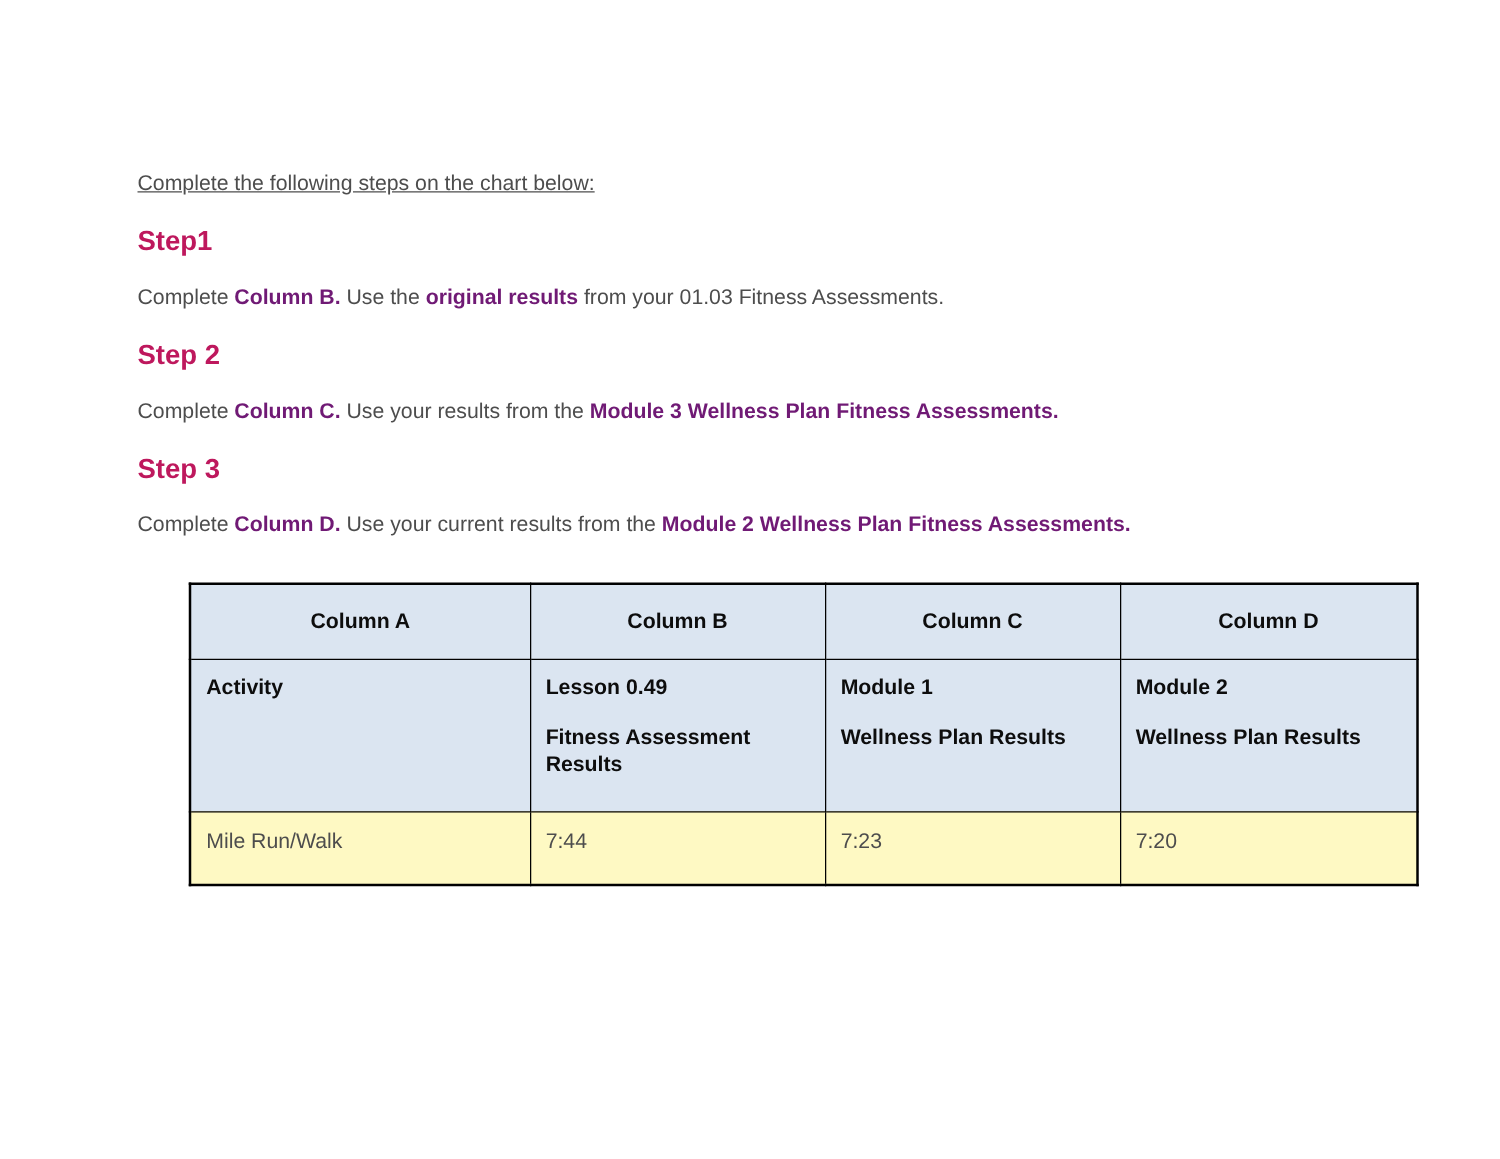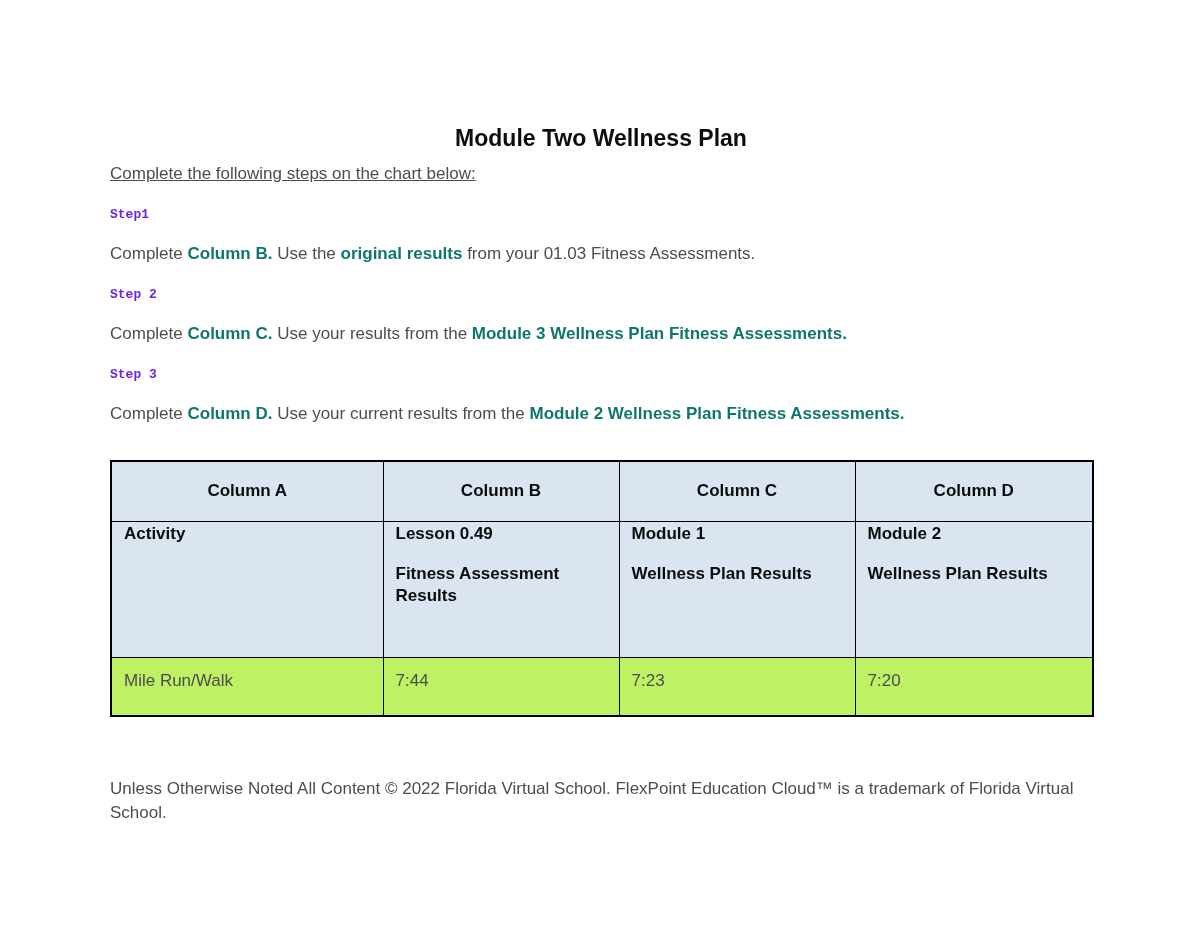--- a/index.html
+++ b/index.html
@@ -29,83 +29,82 @@
     color: #0d0d0d;
   }
   .intro {
     margin-top: 12px;
     font-size: 17px;
     color: #4d4d4d;
     text-decoration: underline;
   }
   .step-label {
     margin-top: 23px;
-    font-size: 13px;
+    font-size: 22px;
     font-weight: bold;
-    color: #6d28d9;
-    font-family: Liberation Mono, monospace;
+    color: #be185d;
   }
   .step-body {
     margin-top: 22px;
     font-size: 17px;
     color: #4d4d4d;
   }
-  .step-body b { color: #0f766e; }
+  .step-body b { color: #701a75; }
 
   table.wellness-table {
     margin-top: 36px;
     width: 982px;
     border-collapse: collapse;
     border: 2px solid var(--border-color, #000);
     table-layout: fixed;
+    margin-left: 41px;
   }
   table.wellness-table th,
   table.wellness-table td {
     border: 1px solid var(--border-color, #000);
     font-size: 17px;
   }
   tr.header-row th {
     height: 60px;
     background: var(--header-bg, #dbe5f1);
     font-weight: bold;
     text-align: center;
     vertical-align: middle;
     color: #0d0d0d;
   }
   tr.subheader-row td {
-    height: 136px;
+    height: 122px;
     background: var(--header-bg, #dbe5f1);
     vertical-align: top;
-    padding: 1px 12px;
+    padding: 11px 12px;
     font-weight: bold;
     color: #0d0d0d;
     line-height: 1.3;
   }
   .cell-line + .cell-line { margin-top: 18px; }
   tr.data-row td {
     height: 59px;
     vertical-align: top;
     padding: 13px 12px;
     color: #4d4d4d;
-    background: #bef264;
+    background: #fef9c3;
   }
   .footer {
     margin-top: 60px;
     max-width: 982px;
     font-size: 17px;
     line-height: 1.4;
     color: #4d4d4d;
   }
 </style>
 </head>
 <body>
 
 <div class="page">
 
-  <h1 class="doc-title">Module Two Wellness Plan</h1>
 
   <p class="intro">Complete the following steps on the chart below:</p>
 
   <p class="step-label">Step1</p>
   <p class="step-body"><span>Complete </span><b>Column B.</b><span> Use the </span><b>original results</b><span> from your 01.03 Fitness Assessments.</span></p>
 
   <p class="step-label">Step 2</p>
   <p class="step-body"><span>Complete </span><b>Column C.</b><span> Use your results from the </span><b>Module 3 Wellness Plan Fitness Assessments.</b></p>
 
   <p class="step-label">Step 3</p>
@@ -144,15 +143,14 @@
       </tr>
       <tr class="data-row">
         <td>Mile Run/Walk</td>
         <td>7:44</td>
         <td>7:23</td>
         <td>7:20</td>
       </tr>
     </tbody>
   </table>
 
-  <p class="footer">Unless Otherwise Noted All Content © 2022 Florida Virtual School. FlexPoint Education Cloud™ is a trademark of Florida Virtual School.</p>
 
 </div>
 
 </body></html>

